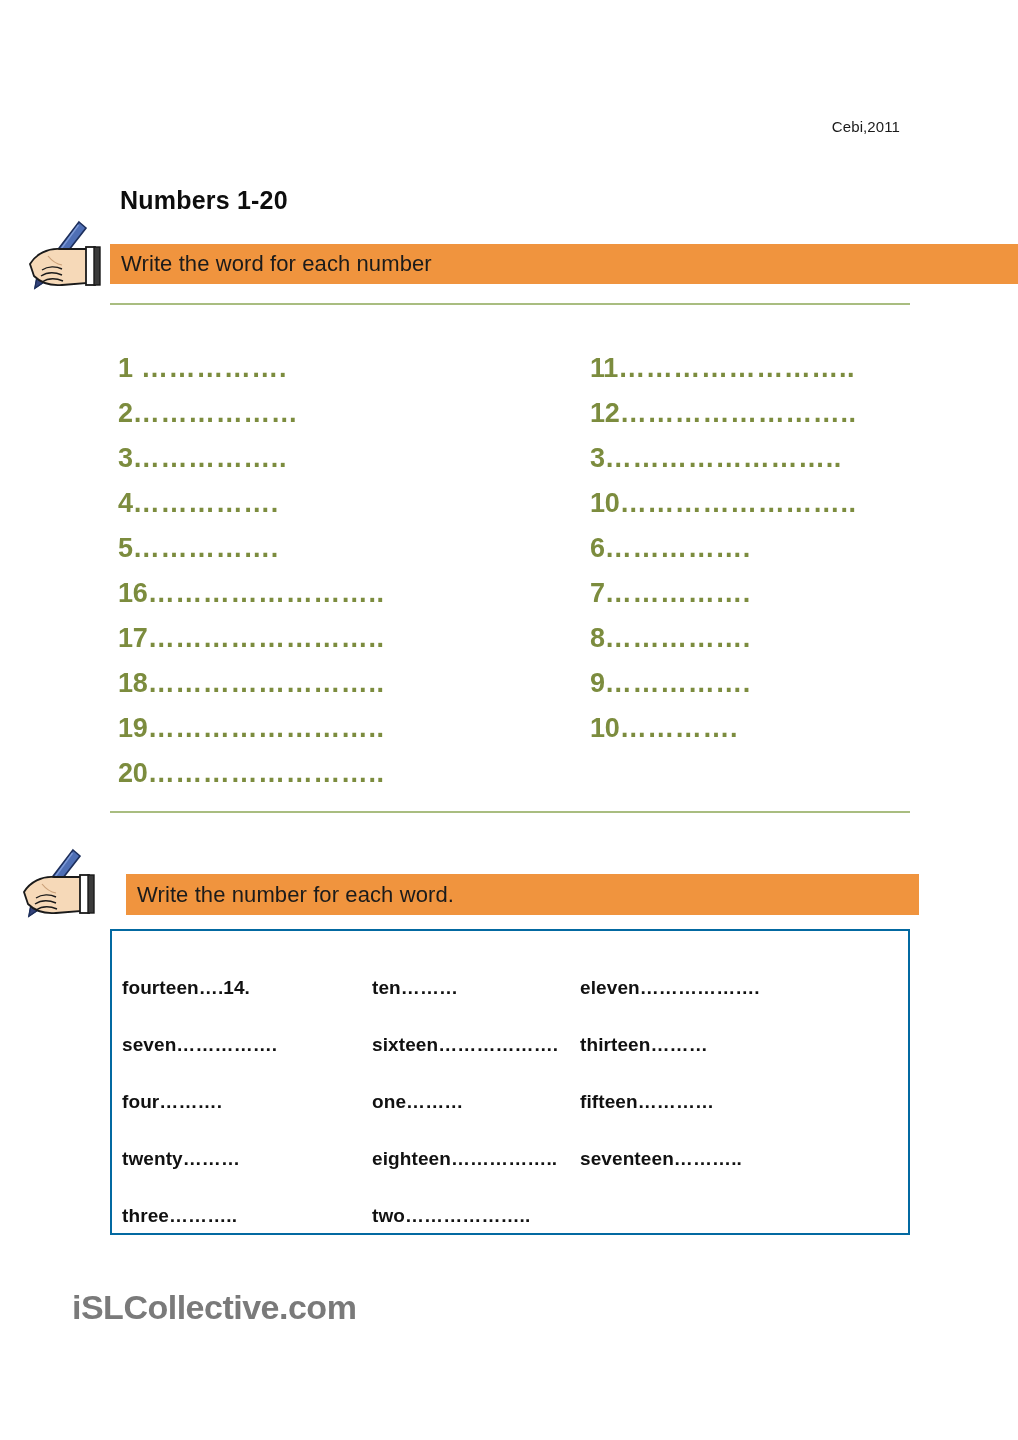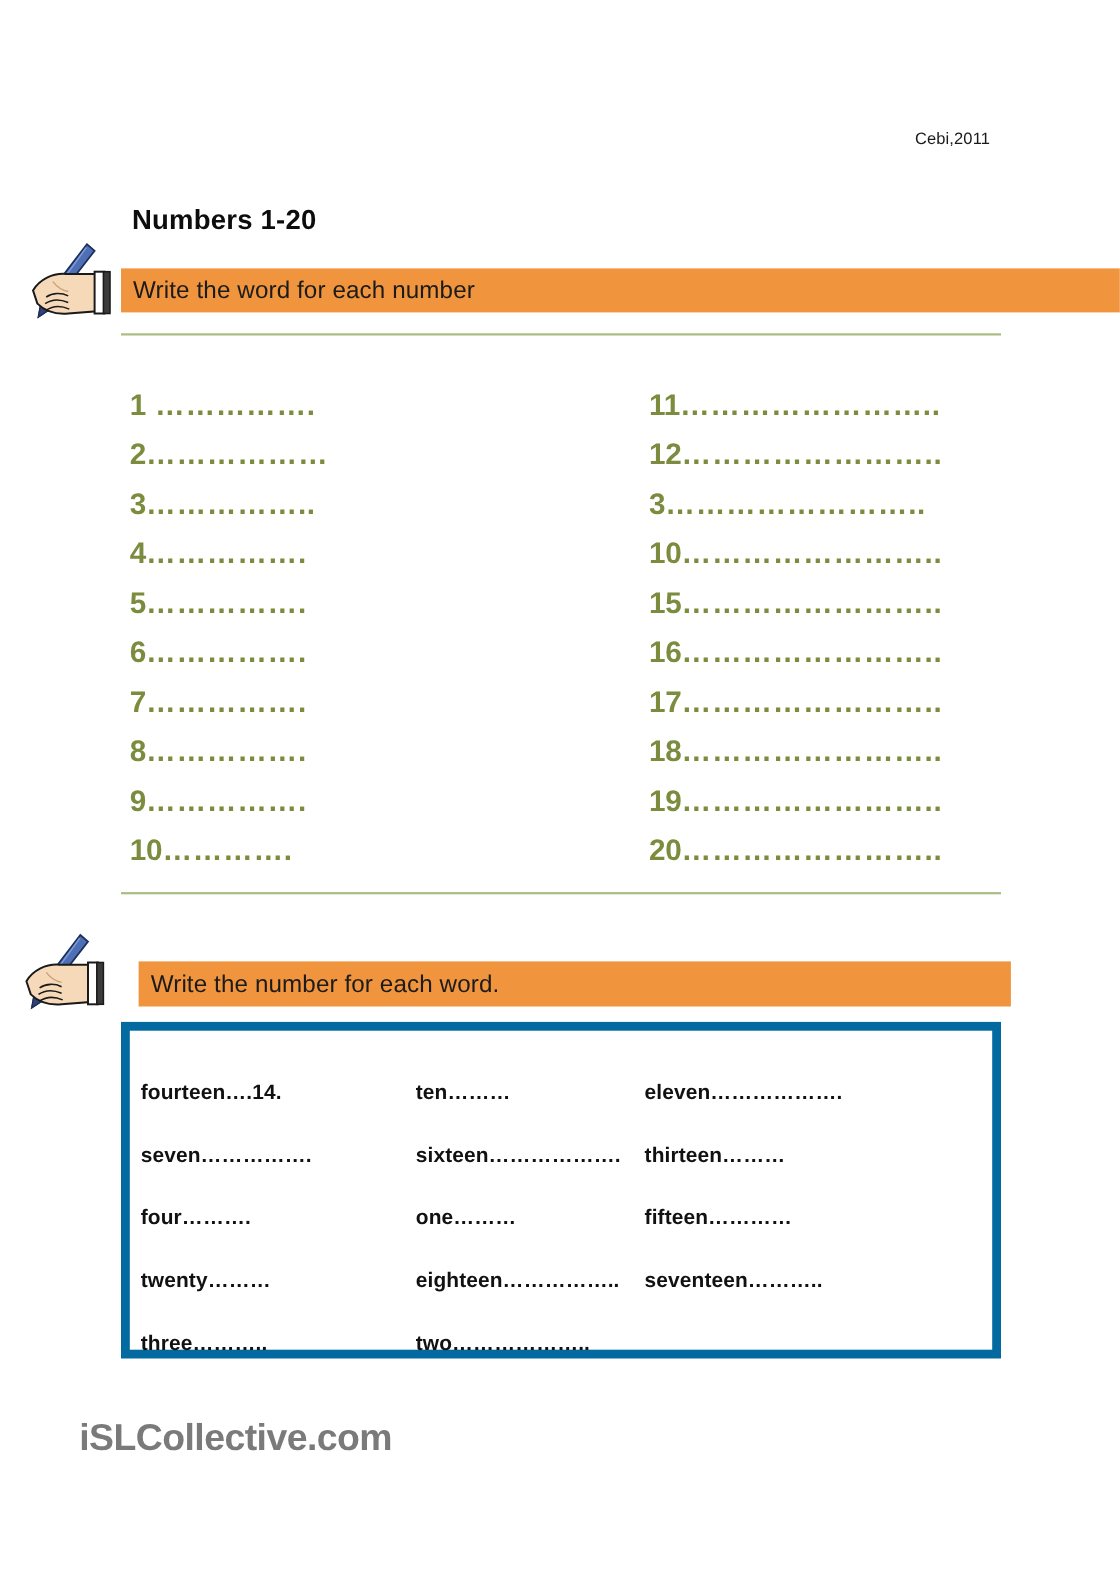--- a/index.html
+++ b/index.html
@@ -105,21 +105,21 @@
   .num-cell .dots { letter-spacing: 0.6px; }
 
   
   .words-box {
     position: absolute;
     left: 110px;
     top: 929px;
     width: 800px;
     height: 306px;
     box-sizing: border-box;
-    border: 8px solid #0369a1;
+    border: 2px solid #0369a1;
     background: #ffffff;
   }
   .words-grid {
     position: absolute;
     left: 10px;
     top: 28px;
     width: 780px;
     display: grid;
     grid-template-columns: 250px 208px auto;
     row-gap: 0px;
@@ -177,21 +177,20 @@
 <div class="numbers">
   <div class="num-cell"><span>1</span><span class="dots"> …………….</span></div>
   <div class="num-cell"><span>11</span><span class="dots">……………………..</span></div>
   <div class="num-cell"><span>2</span><span class="dots">………………</span></div>
   <div class="num-cell"><span>12</span><span class="dots">……………………..</span></div>
   <div class="num-cell"><span>3</span><span class="dots">……………..</span></div>
   <div class="num-cell"><span>3</span><span class="dots">……………………..</span></div>
   <div class="num-cell"><span>4</span><span class="dots">…………….</span></div>
   <div class="num-cell"><span>10</span><span class="dots">……………………..</span></div>
   <div class="num-cell"><span>5</span><span class="dots">…………….</span></div>
-  <div class="num-cell"><span>15</span><span class="dots">……………………..</span></div>
   <div class="num-cell"><span>6</span><span class="dots">…………….</span></div>
   <div class="num-cell"><span>16</span><span class="dots">……………………..</span></div>
   <div class="num-cell"><span>7</span><span class="dots">…………….</span></div>
   <div class="num-cell"><span>17</span><span class="dots">……………………..</span></div>
   <div class="num-cell"><span>8</span><span class="dots">…………….</span></div>
   <div class="num-cell"><span>18</span><span class="dots">……………………..</span></div>
   <div class="num-cell"><span>9</span><span class="dots">…………….</span></div>
   <div class="num-cell"><span>19</span><span class="dots">……………………..</span></div>
   <div class="num-cell"><span>10</span><span class="dots">………….</span></div>
   <div class="num-cell"><span>20</span><span class="dots">……………………..</span></div>

